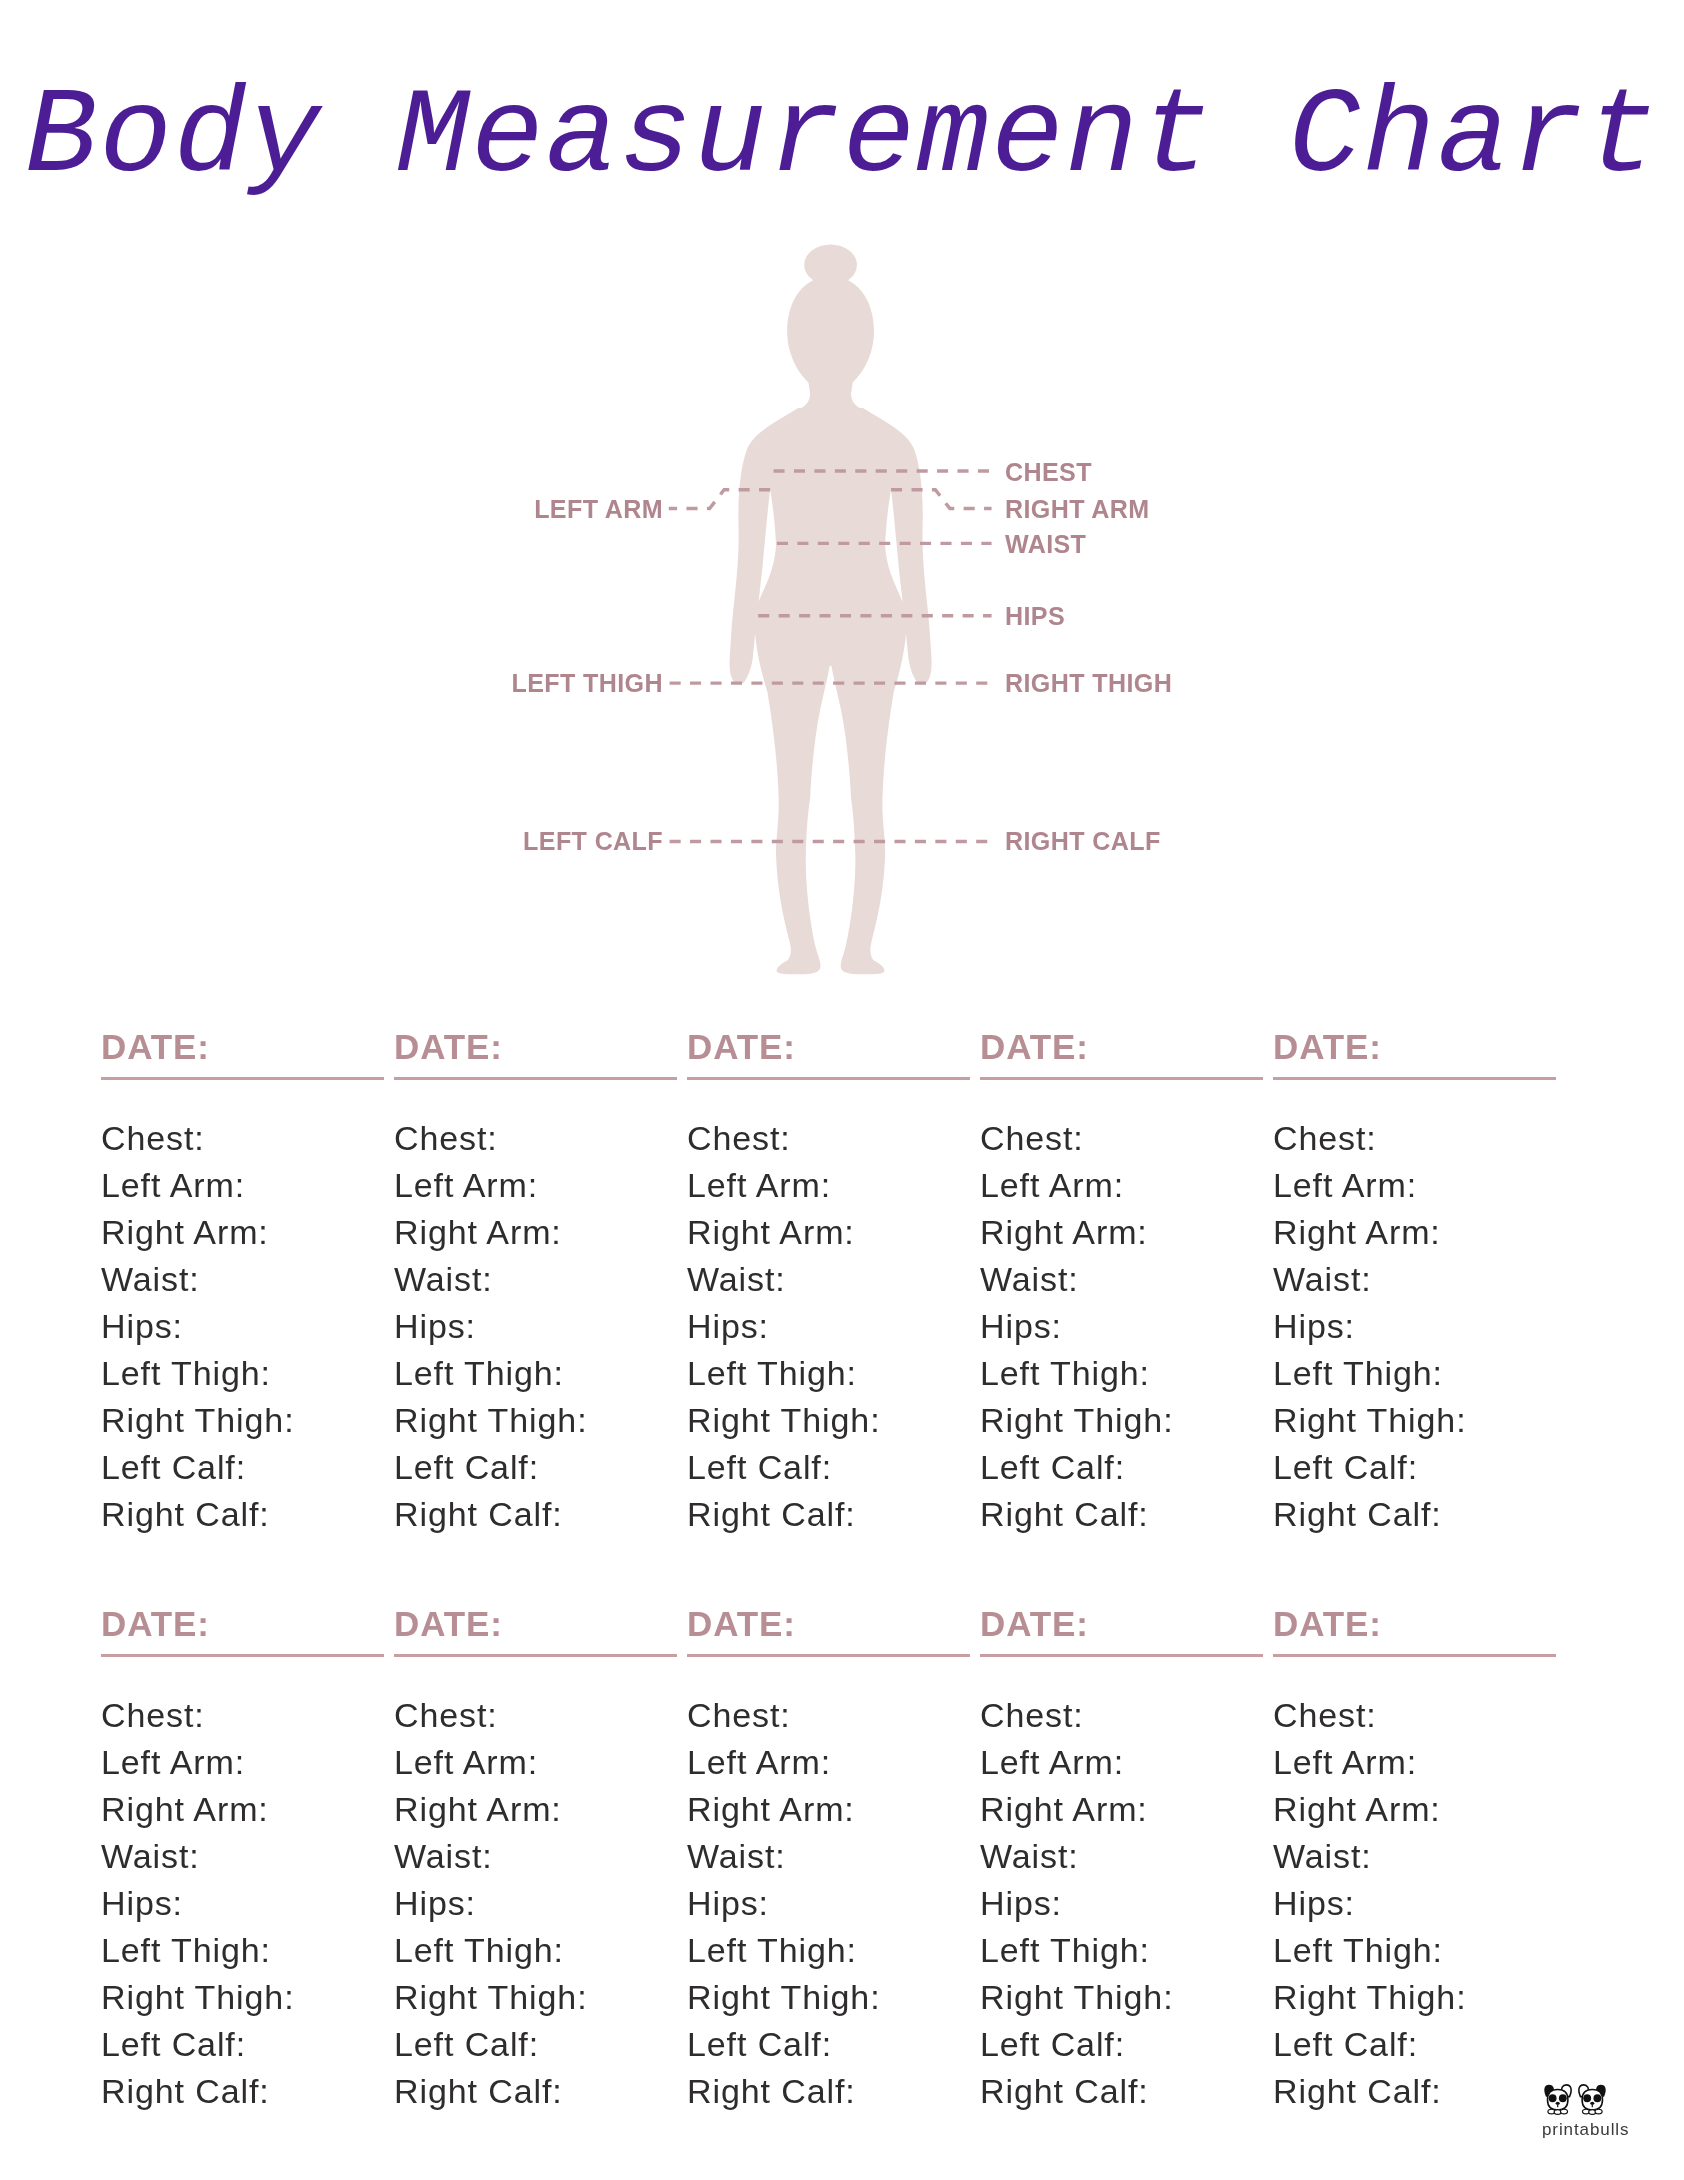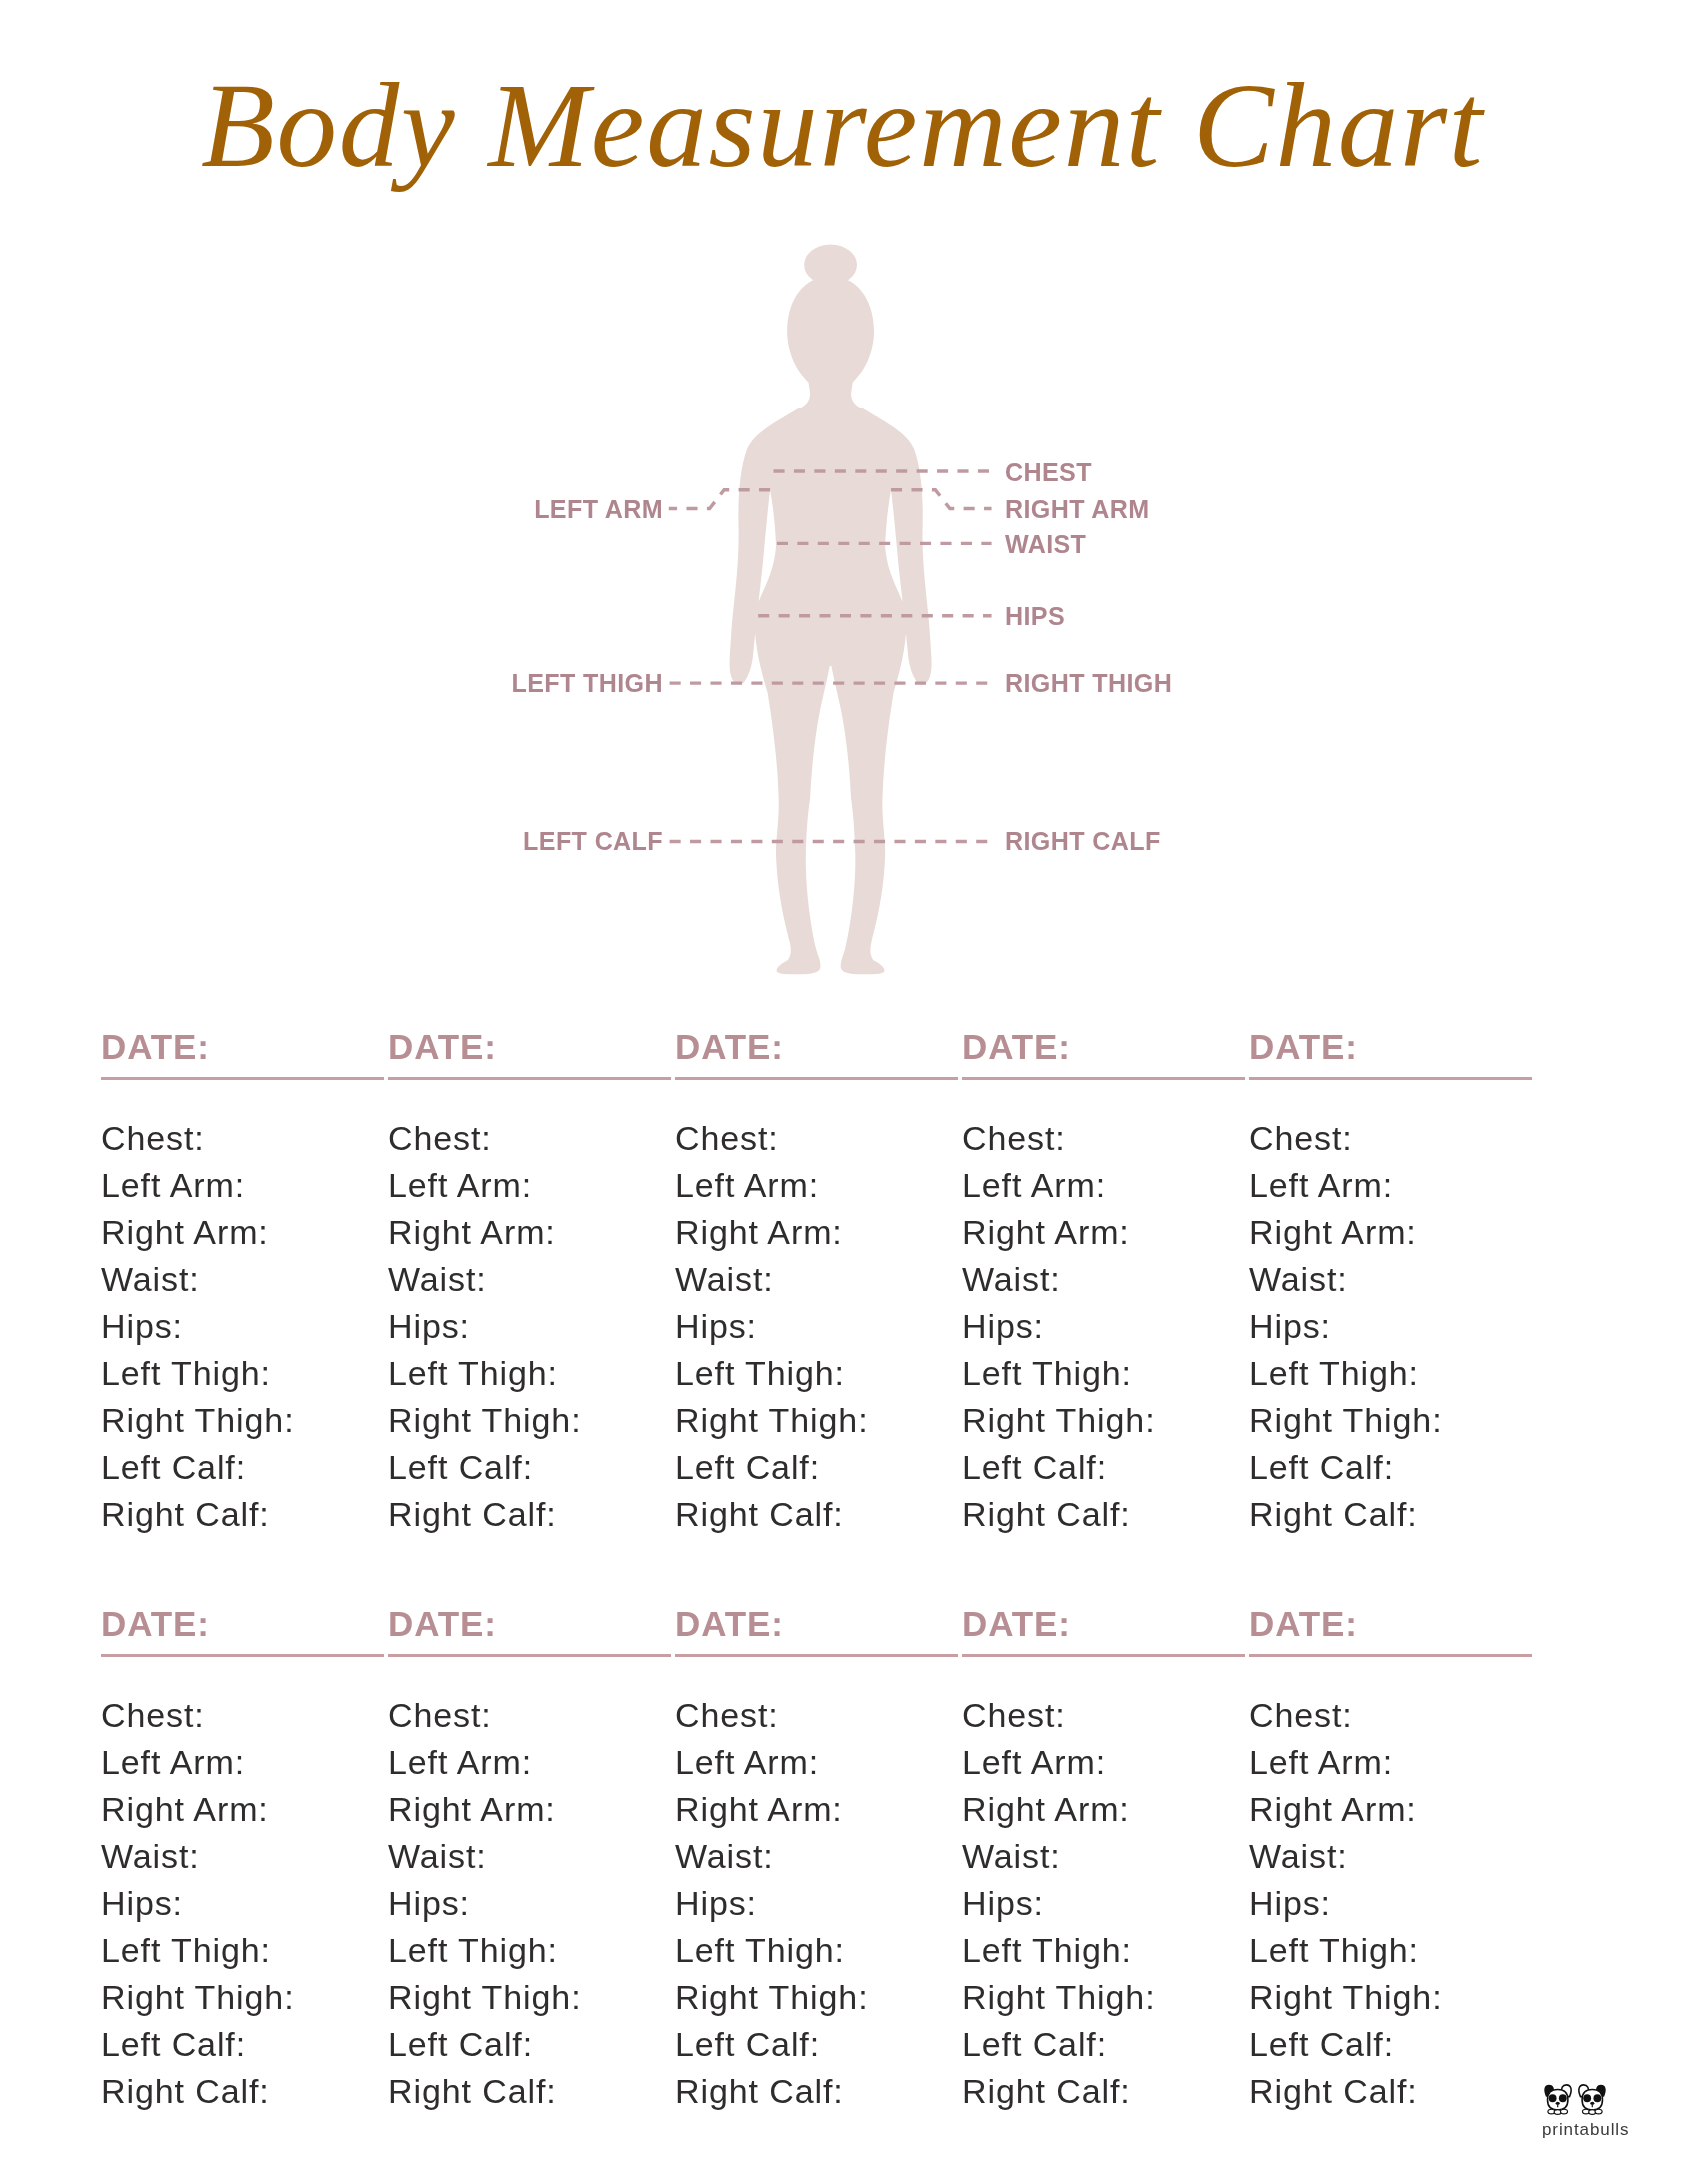--- a/index.html
+++ b/index.html
@@ -2,36 +2,36 @@
 <html style="font-size:13.6px"><head>
 <meta charset="utf-8">
 <style>
   html,body{margin:0;padding:0;background:#ffffff;}
   .page{
     position:relative;width:1685px;height:2181px;background:#ffffff;
     font-family:"Liberation Sans",sans-serif;overflow:hidden;
   }
   
   .title{
-    position:absolute;top:44px;left:0;width:100%;text-align:center;
-    font-family:Liberation Serif, serif;font-style:italic;font-weight:400;
-    font-size:121px;line-height:1.35;color:#a16207;letter-spacing:1.7px;
+    position:absolute;top:56px;left:0;width:100%;text-align:center;
+    font-family:Liberation Mono, monospace;font-style:italic;font-weight:400;
+    font-size:121px;line-height:1.35;color:#4c1d95;letter-spacing:1.7px;
     white-space:nowrap;
   }
   
   .figure-svg{position:absolute;top:0;left:0;}
   .body-label{
     position:absolute;font-weight:700;font-size:26.4px;line-height:32px;
     color:#b0868e;letter-spacing:0.4px;white-space:nowrap;
     transform:scaleX(.95);transform-origin:left center;
   }
   .body-label.right-edge{text-align:right;transform-origin:right center;}
   
   .log-section{
-    position:absolute;left:101px;width:1484px;display:flex;gap:4px;
+    position:absolute;left:101px;width:1484px;display:flex;gap:10px;
   }
   .col{width:283px;flex:0 0 283px;}
   .date-label{
     font-size:35px;line-height:43px;font-weight:700;color:#b68e93;letter-spacing:0.9px;
   }
   .date-rule{height:0;border-bottom:3.4px solid #c79fa3;margin-top:8.5px;}
   .fields{margin-top:35px;}
   .field{
     font-size:34px;line-height:47px;color:#2e2c2c;letter-spacing:0.9px;white-space:nowrap;
   }

